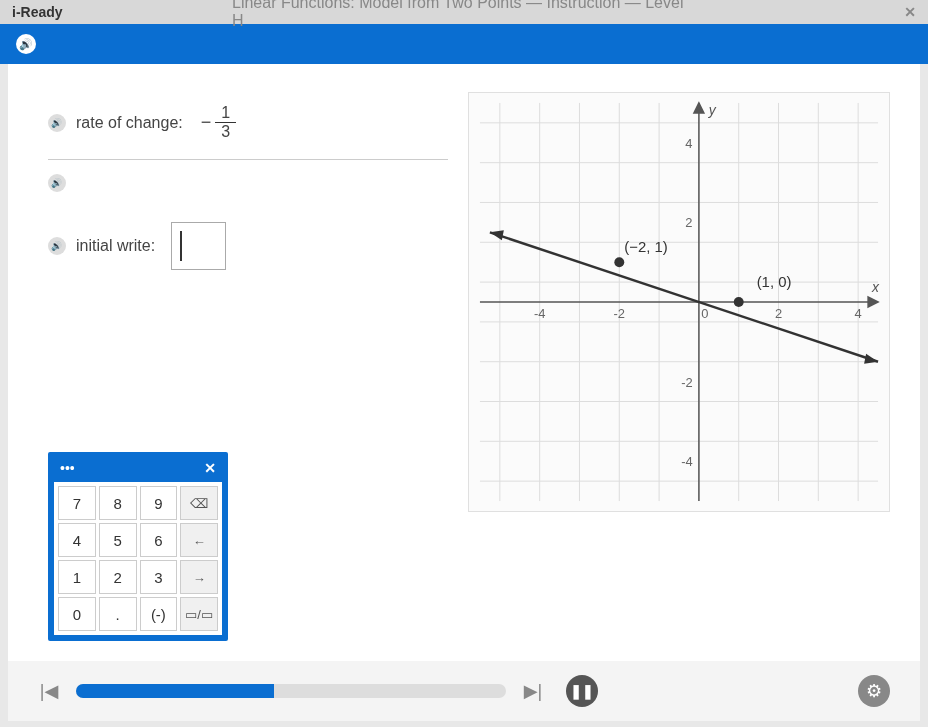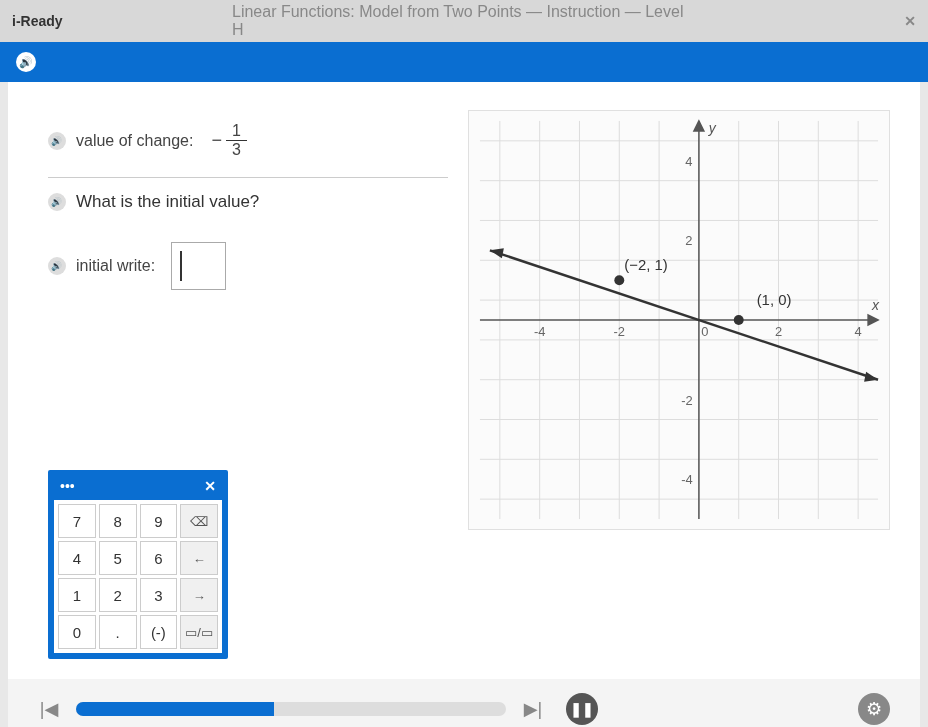--- a/index.html
+++ b/index.html
@@ -5,21 +5,21 @@
     * { box-sizing: border-box; margin: 0; padding: 0; }
     body {
       width: 928px;
       height: 727px;
       font-family: Arial, sans-serif;
       background: #e8e8e8;
       overflow: hidden;
       position: relative;
     }
     .top-header {
-      height: 42px;
+      height: 24px;
       background: #d8d8d8;
       display: flex;
       align-items: center;
       padding: 8px 12px;
       font-size: 12px;
       color: #555;
       position: relative;
     }
     .brand {
       font-weight: bold;
@@ -254,35 +254,34 @@
 
 <div class="instruction-bar">
   <span class="audio-icon">🔊</span>
 </div>
 
 <div class="content">
   <div class="left-col">
 
     <div class="row-item">
       <span class="audio-icon-small">🔊</span>
-      <span>value of change:</span>
+      <span>rate of change:</span>
       <span class="rate-value">
         <span>−</span>
         <span class="fraction">
           <span class="num">1</span>
           <span class="den">3</span>
         </span>
       </span>
     </div>
 
     <div class="divider"></div>
 
     <div class="question">
       <span class="audio-icon-small">🔊</span>
-      <span>What is the initial value?</span>
     </div>
 
     <div class="row-item">
       <span class="audio-icon-small">🔊</span>
       <span>initial write:</span>
       <span class="input-box">
         <span class="cursor-line"></span>
       </span>
     </div>
 

